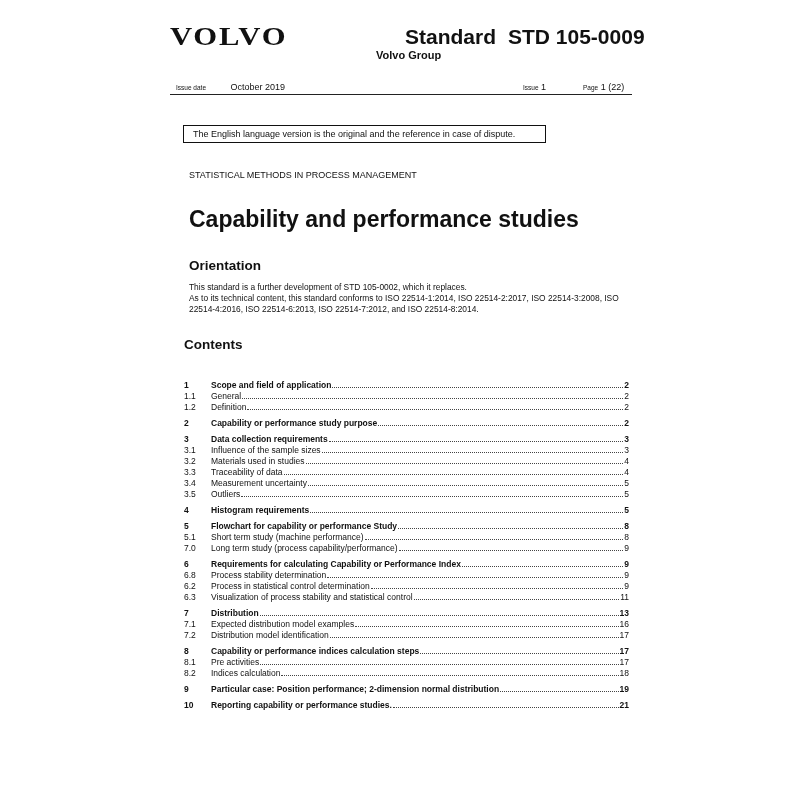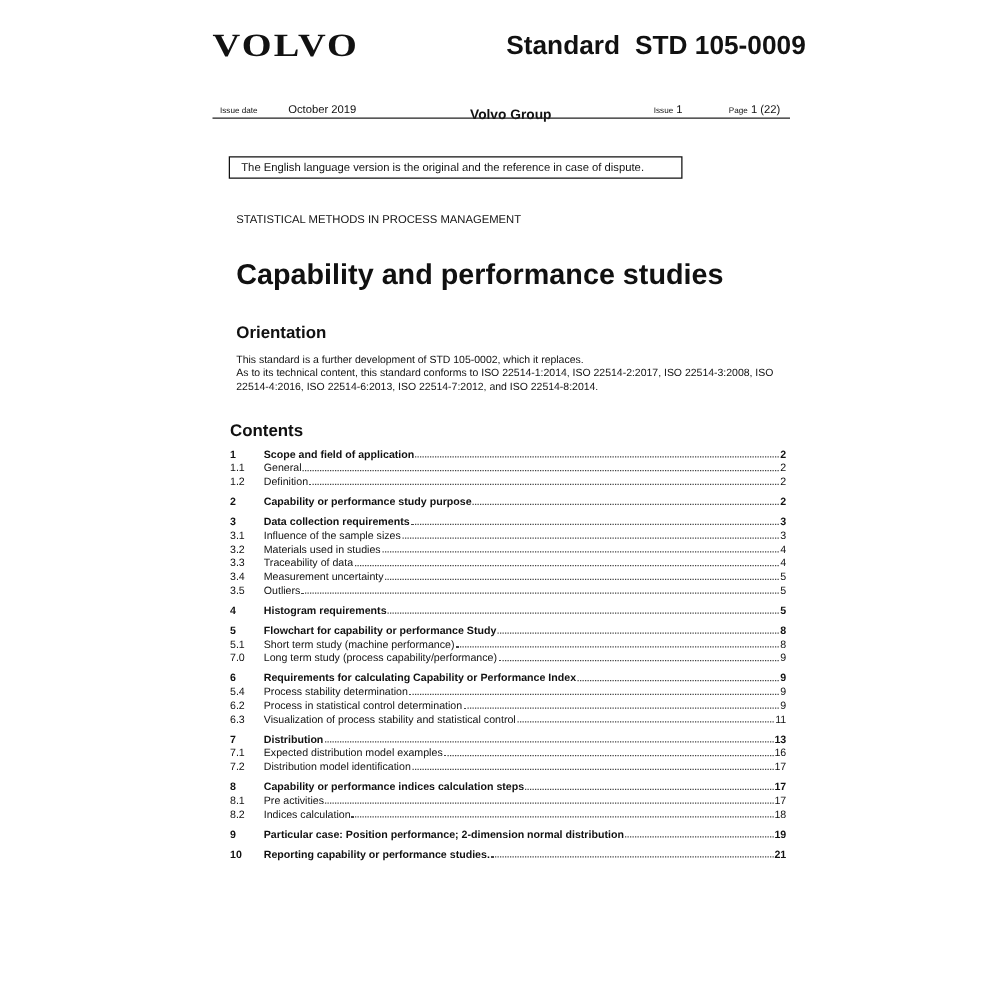--- a/index.html
+++ b/index.html
@@ -7,40 +7,40 @@
     width: 800px; height: 800px; background: #ffffff; position: relative;
     font-family: "Liberation Sans", sans-serif; color: #111; overflow: hidden;
   }
   .abs { position: absolute; }
   .logo {
     left: 170px; top: 22px; font-family: "Liberation Serif", serif;
     font-weight: bold; font-size: 26px; letter-spacing: 1.5px; color: #111;
     transform: scaleX(1.18); transform-origin: left top;
   }
   .std-title { left: 366px; top: 25px; font-size: 21px; font-weight: bold; margin-left: 39px; }
-  .std-sub { left: 376px; top: 49px; font-size: 11px; font-weight: bold; margin-top: 37px; }
+  .std-sub { left: 376px; top: 49px; font-size: 11px; font-weight: bold; }
   .std-num { left: 508px; top: 25px; font-size: 21px; font-weight: bold; }
   .meta { font-size: 9px; top: 82px; }
   .meta small { font-size: 6.5px; }
   .rule { left: 170px; top: 94px; width: 462px; height: 1px; background: #222; }
   .notice {
     left: 183px; top: 125px; width: 352px; height: 16px; border: 1.6px solid #111;
     font-size: 9px; line-height: 16px; padding-left: 9px; box-sizing: content-box;
   }
   .section-label { left: 189px; top: 170px; font-size: 9px; }
   .doc-title { left: 189px; top: 206px; font-size: 23px; font-weight: bold; }
   .orient-h { left: 189px; top: 258px; font-size: 13.5px; font-weight: bold; }
   .orient-p { left: 189px; top: 282px; width: 450px; font-size: 8.4px; line-height: 11px; }
   .contents-h { left: 184px; top: 337px; font-size: 13.5px; font-weight: bold; }
   .toc { left: 184px; top: 358px; width: 445px; }
   .toc-row { display: flex; align-items: baseline; font-size: 8.5px; height: 11px; line-height: 11px; }
   .toc-row.main { font-weight: bold; margin-top: 5px; }
   .toc-row.first { margin-top: 0; }
   .toc-num { width: 27px; flex: none; }
-  .toc-title { flex: none; white-space: nowrap; }
+  .toc-title { flex: none; white-space: nowrap; margin-top: 22px; }
   .toc-dots { flex: 1; border-bottom: 1px dotted #444; margin: 0 1px 2px 1px; height: 0; }
   .toc-page { flex: none; text-align: right; }
 </style>
 </head>
 <body>
 
 <div class="abs logo">VOLVO</div>
 <div class="abs std-title">Standard</div>
 <div class="abs std-sub">Volvo Group</div>
 <div class="abs std-num">STD 105-0009</div>
@@ -156,21 +156,21 @@
       <span class="toc-dots"></span>
       <span class="toc-page">9</span>
     </div>
     <div class="toc-row main">
       <span class="toc-num">6</span>
       <span class="toc-title">Requirements for calculating Capability or Performance Index</span>
       <span class="toc-dots"></span>
       <span class="toc-page">9</span>
     </div>
     <div class="toc-row">
-      <span class="toc-num">5.4</span>
+      <span class="toc-num">6.8</span>
       <span class="toc-title">Process stability determination</span>
       <span class="toc-dots"></span>
       <span class="toc-page">9</span>
     </div>
     <div class="toc-row">
       <span class="toc-num">6.2</span>
       <span class="toc-title">Process in statistical control determination</span>
       <span class="toc-dots"></span>
       <span class="toc-page">9</span>
     </div>

